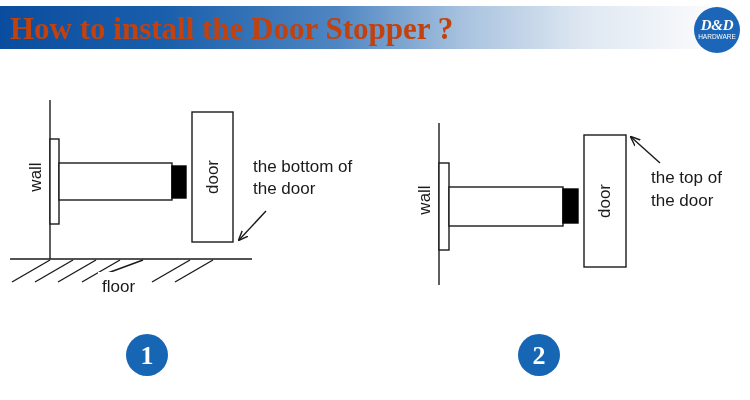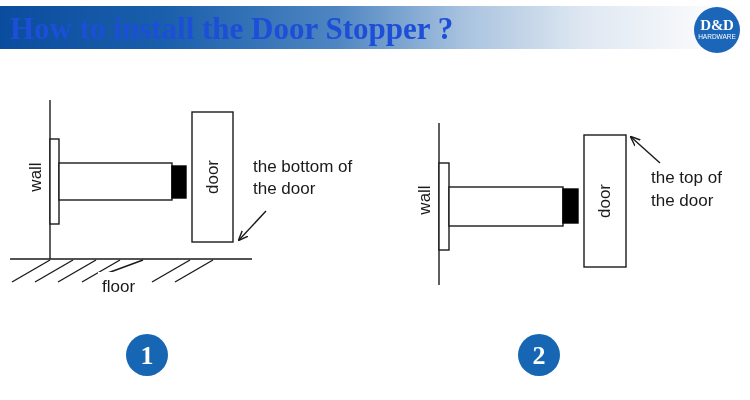--- a/index.html
+++ b/index.html
@@ -4,29 +4,29 @@
 <style>
   html, body { margin: 0; padding: 0; background: #ffffff; }
   body { width: 750px; height: 400px; position: relative; overflow: hidden; font-family: "Liberation Sans", sans-serif; }
   .banner {
     position: absolute; left: 0; top: 6px; width: 750px; height: 43px;
     background: linear-gradient(90deg, #0a4d9e 0%, #1a5fab 22%, #4f86c2 45%, #a9c3df 62%, #dfe8f2 78%, #f6f8fb 92%, #ffffff 100%);
   }
   .banner-title {
     position: absolute; left: 10px; top: 6px; height: 25px; line-height: 46px;
     font-family: "DejaVu Serif", "Liberation Serif", serif; font-weight: bold;
-    font-size: 27px; color: #1d4ed8; letter-spacing: 0px; white-space: nowrap;
+    font-size: 27px; color: #c2410c; letter-spacing: 0px; white-space: nowrap;
     font-family: "Liberation Serif", serif;
     font-size: 31px;
   }
   .logo {
     position: absolute; left: 694px; top: 7px; width: 46px; height: 46px; border-radius: 50%;
     background: #1b66b8; color: #fff; text-align: center;
   }
-  .logo-main { display: block; font-family: "Liberation Serif", serif; font-weight: bold; font-size: 15px; line-height: 15px; margin-top: 11px; letter-spacing: -0.3px; }
+  .logo-main { display: block; font-family: "Liberation Serif", serif; font-weight: bold; font-size: 15px; line-height: 15px; margin-top: 11px; letter-spacing: -0.3px; font-style: italic; }
   .logo-sub { display: block; font-family: "Liberation Sans", sans-serif; font-size: 6.5px; line-height: 8px; letter-spacing: 0px; }
   svg.diagram { position: absolute; left: 0; top: 0; }
   .step {
     position: absolute; width: 42px; height: 42px; border-radius: 50%;
     background: #1666b3; color: #fff; text-align: center;
     font-family: "Liberation Serif", serif; font-weight: bold; font-size: 26px; line-height: 44px;
   }
 </style>
 </head>
 <body>

